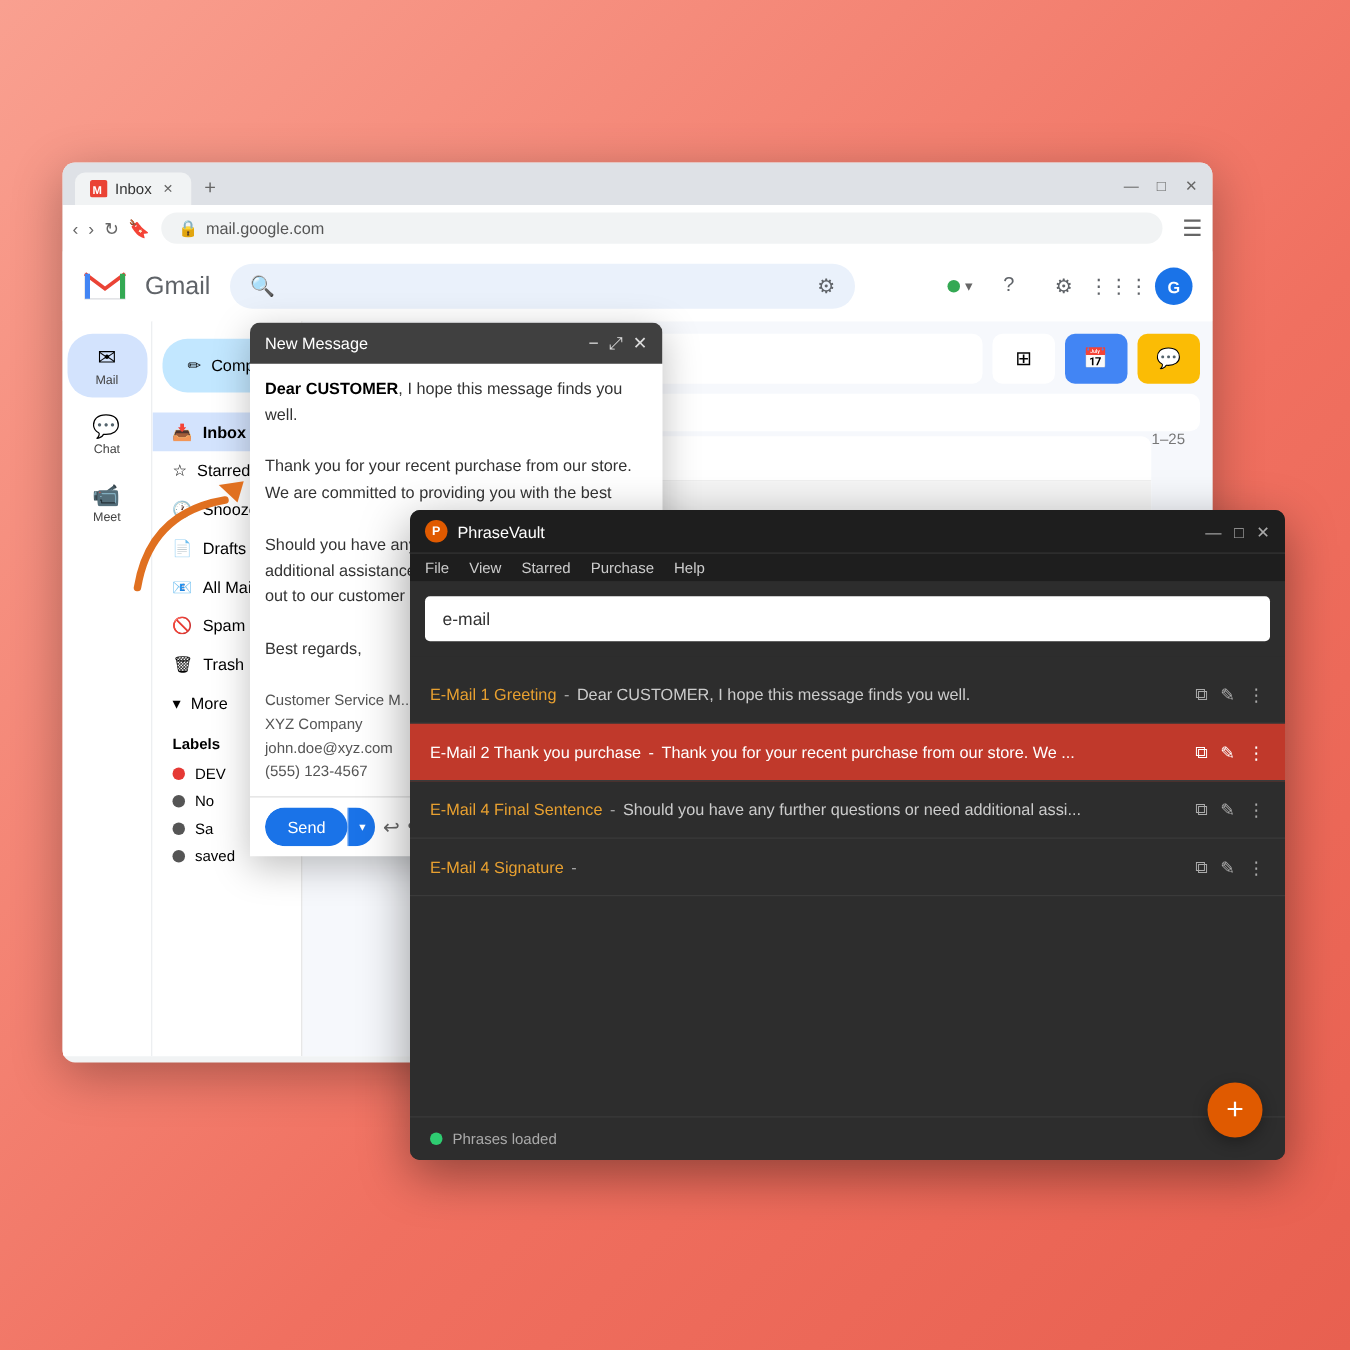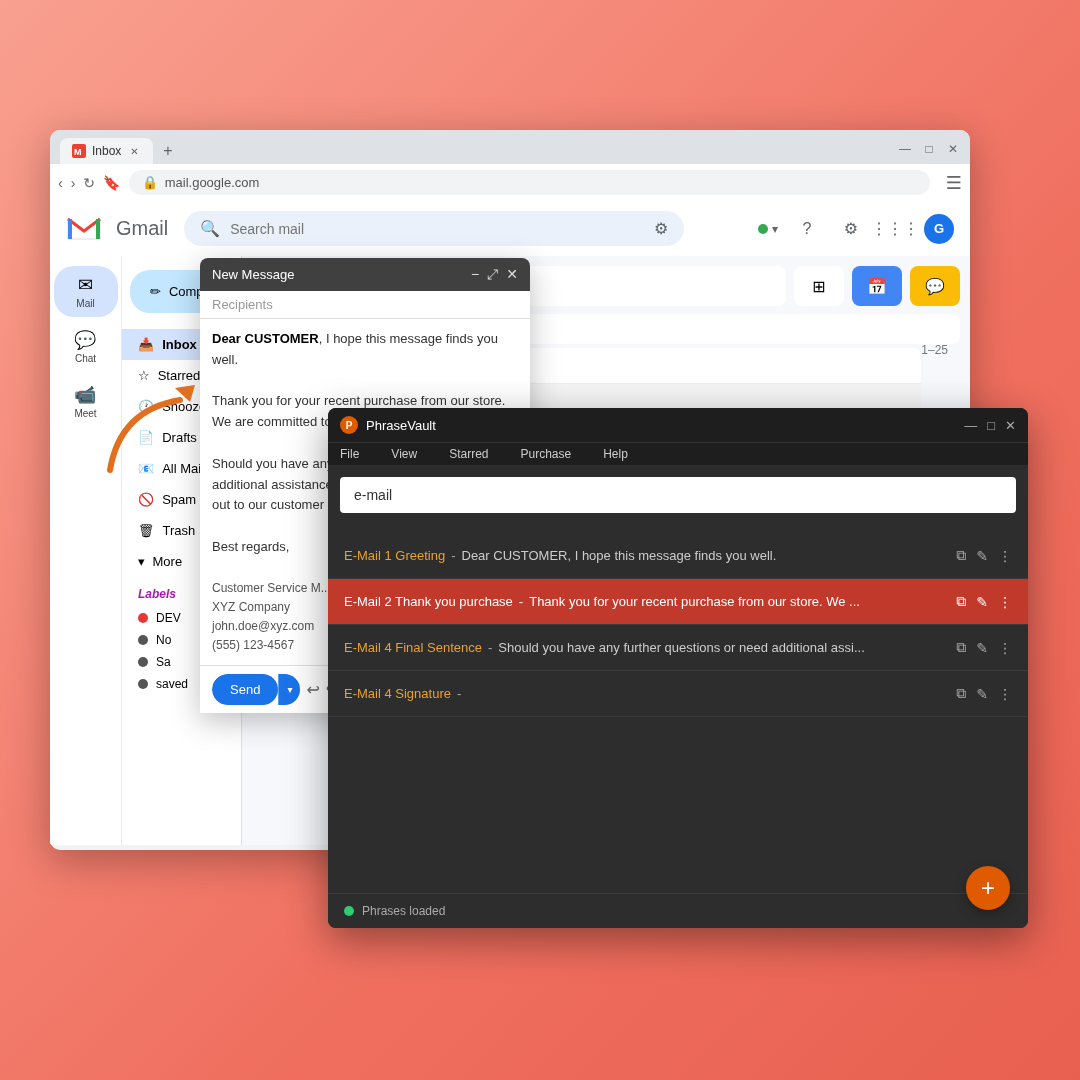--- a/index.html
+++ b/index.html
@@ -245,23 +245,22 @@
     .inbox-subject { flex: 1; color: #444; }
     .inbox-date { color: #777; font-size: 12px; margin-left: 8px; }
 
     
     .labels-section {
       padding: 10px 16px;
     }
     .labels-title {
       font-size: 12px;
       font-weight: bold;
-      color: #a21caf;
+      color: #000000;
       margin-bottom: 6px;
-      font-style: italic;
     }
     .label-item {
       display: flex;
       align-items: center;
       gap: 8px;
       padding: 4px 0;
       font-size: 12px;
       cursor: pointer;
     }
     .label-dot {
@@ -395,21 +394,21 @@
     }
     .pv-win-ctrl {
       font-size: 13px;
       color: #aaa;
       cursor: pointer;
     }
     .pv-menubar {
       background: #1e1e1e;
       padding: 4px 12px;
       display: flex;
-      gap: 32px;
+      gap: 16px;
       border-top: 1px solid #333;
     }
     .pv-menu-item {
       font-size: 12px;
       color: #ccc;
       cursor: pointer;
     }
     .pv-search {
       padding: 12px;
       background: #2d2d2d;
@@ -595,21 +594,20 @@
         <svg width="36" height="28" viewBox="0 0 36 28">
           <path d="M2 4 L18 16 L34 4 L34 24 L2 24 Z" fill="white" stroke="#dadce0"></path>
           <path d="M2 4 L18 16 L34 4" fill="none" stroke="#EA4335" stroke-width="3"></path>
           <rect x="2" y="4" width="4" height="20" fill="#4285F4"></rect>
           <rect x="30" y="4" width="4" height="20" fill="#34A853"></rect>
         </svg>
         <span style="font-size:20px;font-weight:400;color:#5f6368;">Gmail</span>
       </div>
       <div class="gmail-search">
         <span>🔍</span>
-        <input type="text" placeholder="Search mail" style="">
         <span style="margin-left:auto;font-size:16px;color:#5f6368;">⚙</span>
       </div>
       <div class="gmail-header-icons">
         <div style="display:flex;align-items:center;gap:4px;">
           <span style="width:10px;height:10px;border-radius:50%;background:#34a853;display:inline-block;"></span>
           <span style="font-size:12px;color:#666;">▾</span>
         </div>
         <div class="header-icon">?</div>
         <div class="header-icon">⚙</div>
         <div class="header-icon">⋮⋮⋮</div>
@@ -736,23 +734,20 @@
 </div>
 
 <div class="compose-window">
   <div class="compose-header">
     <span>New Message</span>
     <div class="compose-controls">
       <span class="compose-ctrl">−</span>
       <span class="compose-ctrl">⤢</span>
       <span class="compose-ctrl">✕</span>
     </div>
-  </div>
-  <div class="compose-field">
-    <span style="color:#999;">Recipients</span>
   </div>
   <div class="compose-body">
     <p>
       <span class="highlight">Dear CUSTOMER</span><span>, I hope this message finds you well.</span>
     </p>
     <br>
     <p>Thank you for your recent purchase from our store. We are committed to providing you with the best</p>
     <br>
     <p>Should you have any further questions or need additional assistance, please don't hesitate to reach out to our customer</p>
     <br>

